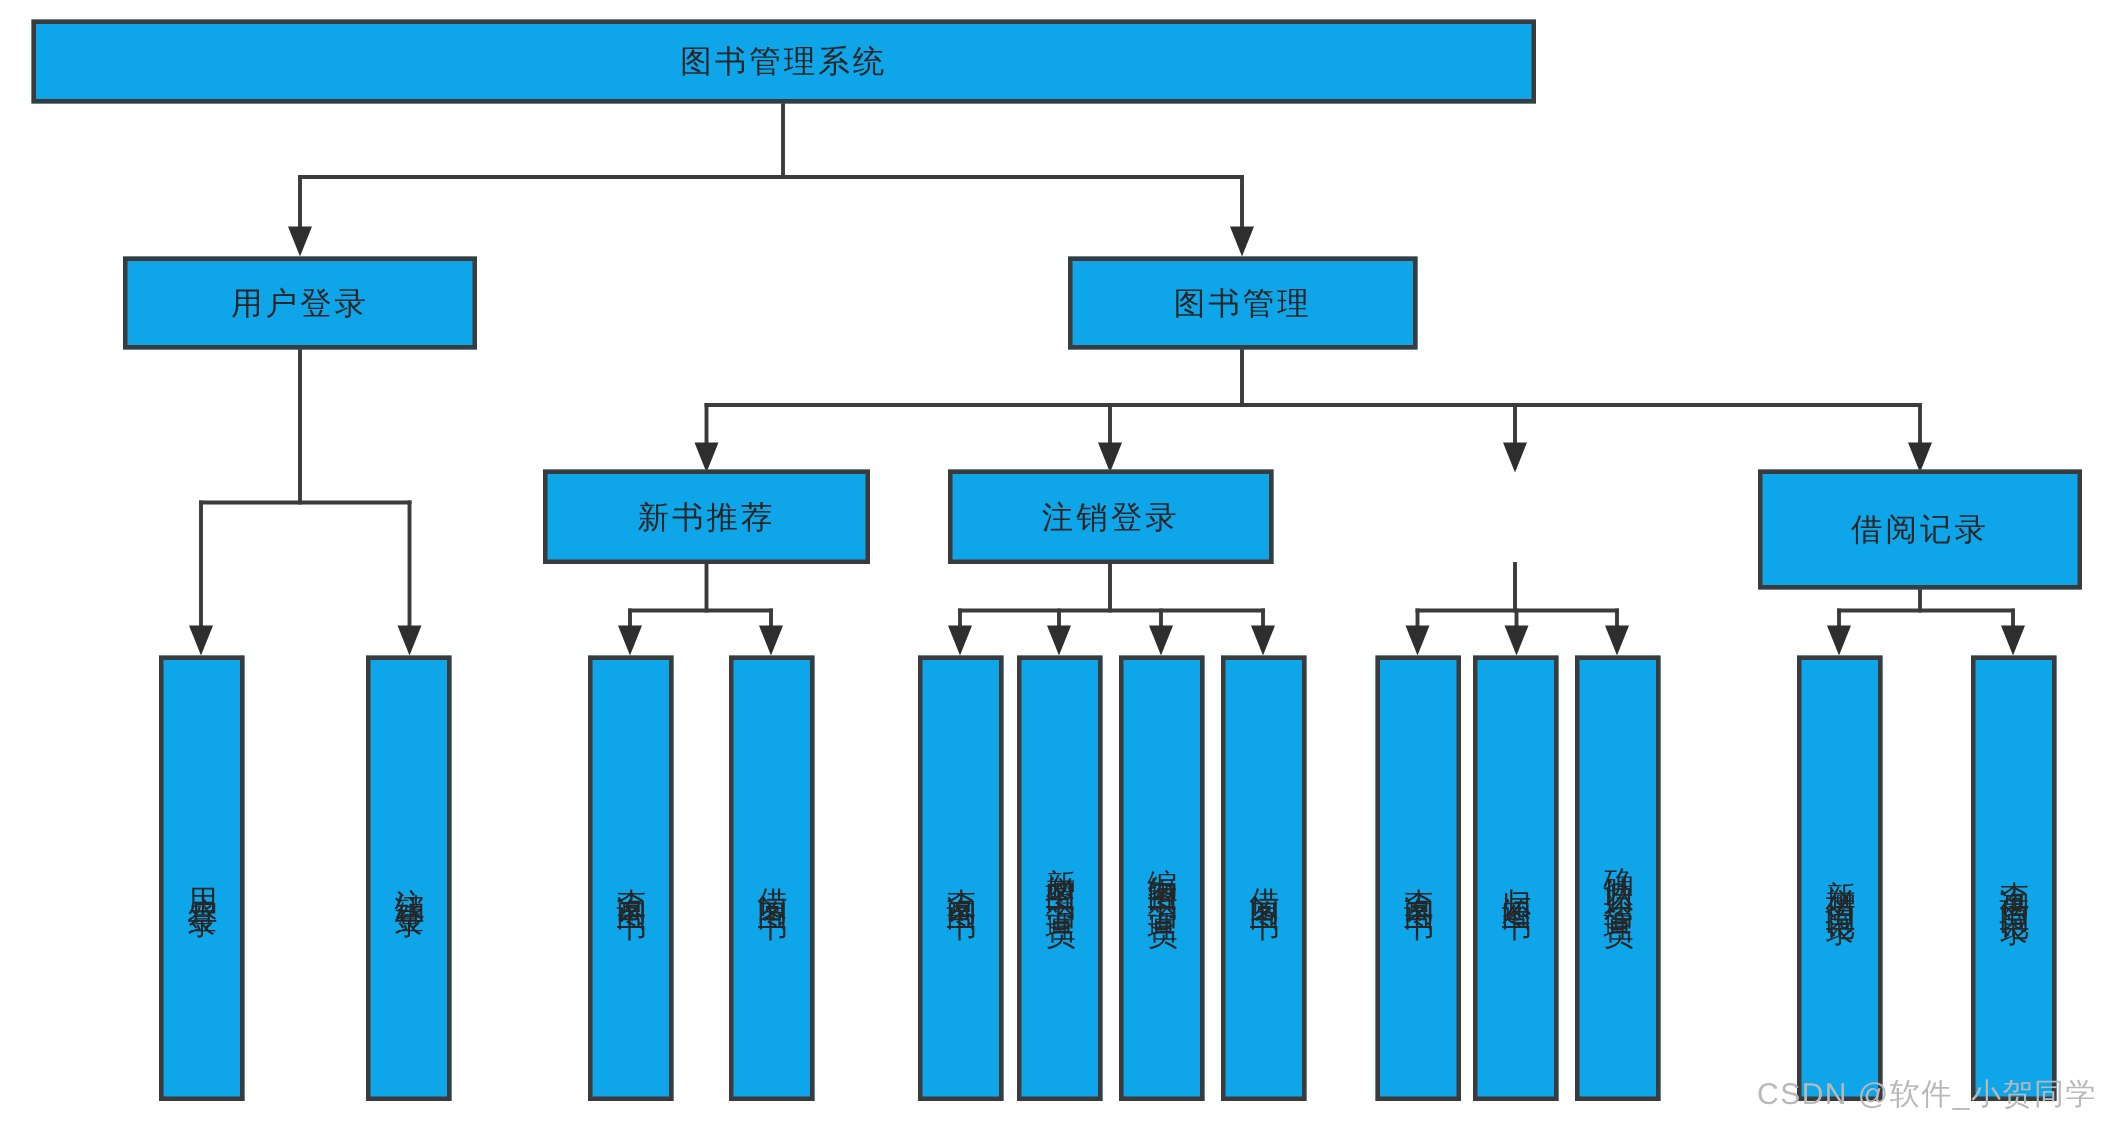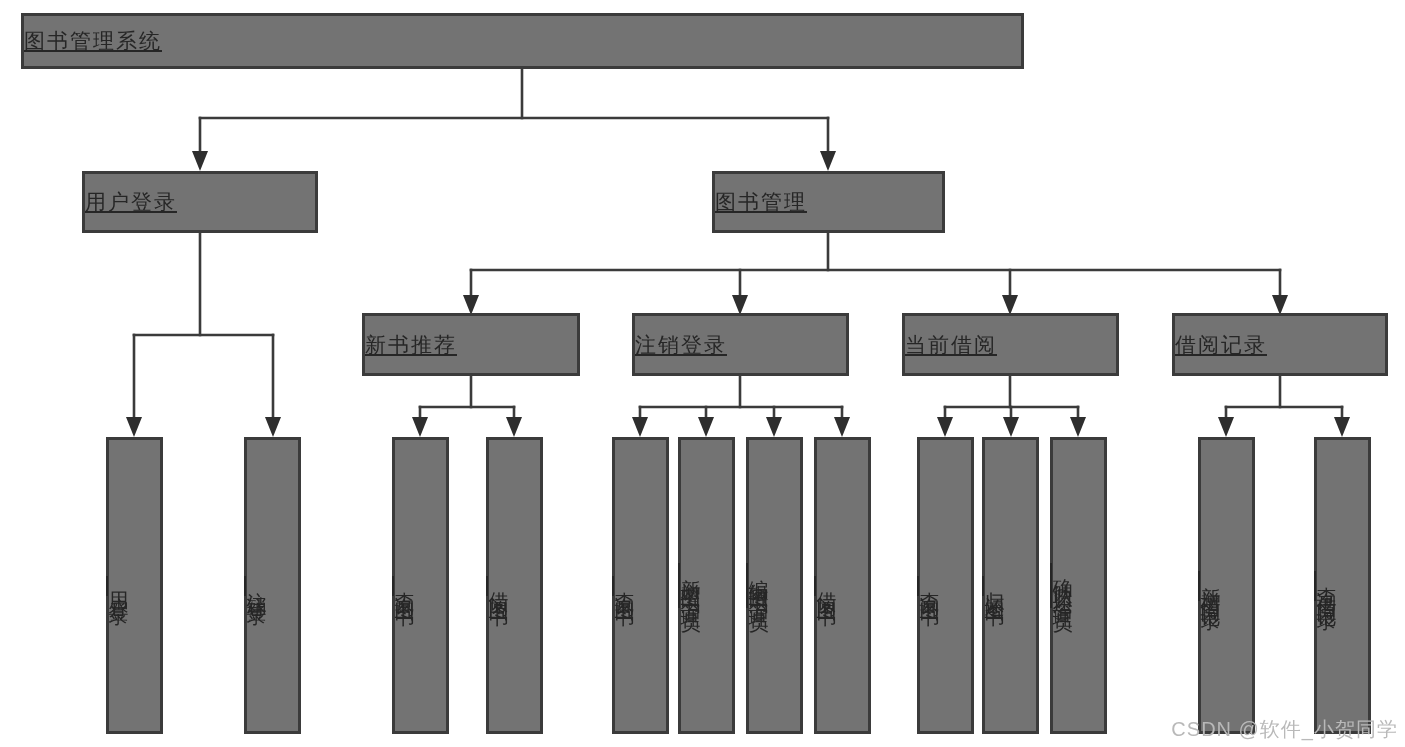--- a/index.html
+++ b/index.html
@@ -18,26 +18,25 @@
   #wires {
     position: absolute;
     left: 0; top: 0;
     width: 1405px;
     height: 747px;
   }
   .node {
     position: absolute;
     box-sizing: border-box;
     border: 3px solid #3b3b3b;
-    background: #737373;
+    background: #0ea5e9;
     display: flex;
     align-items: center;
-    justify-content: flex-start;
+    justify-content: center;
     color: #262626;
-    text-decoration: underline;
   }
   .node.h {
     font-size: 21px;
     letter-spacing: 2px;
     white-space: nowrap;
   }
   .node.leaf {
     top: 437px;
     width: 57px;
     height: 297px;
@@ -144,24 +143,21 @@
   <div class="node h" style="left:362px; top:313px; width:218px; height:63px;">
     <span>新书推荐</span>
   </div>
 
   <div class="node h" style="left:712px; top:171px; width:233px; height:62px;">
     <span>图书管理</span>
   </div>
   <div class="node h" style="left:632px; top:313px; width:217px; height:63px;">
     <span>注销登录</span>
   </div>
-  <div class="node h" style="left:902px; top:313px; width:217px; height:63px;">
-    <span>当前借阅</span>
-  </div>
-  <div class="node h" style="left:1172px; top:313px; width:216px; height:63px;">
+  <div class="node h" style="left:1172px; top:313px; width:216px; height:80px;">
     <span>借阅记录</span>
   </div>
 
   <div class="node leaf" style="left:106px;">
     <span class="vtext">用户登录</span>
   </div>
   <div class="node leaf" style="left:244px;">
     <span class="vtext">注销登录</span>
   </div>
 

